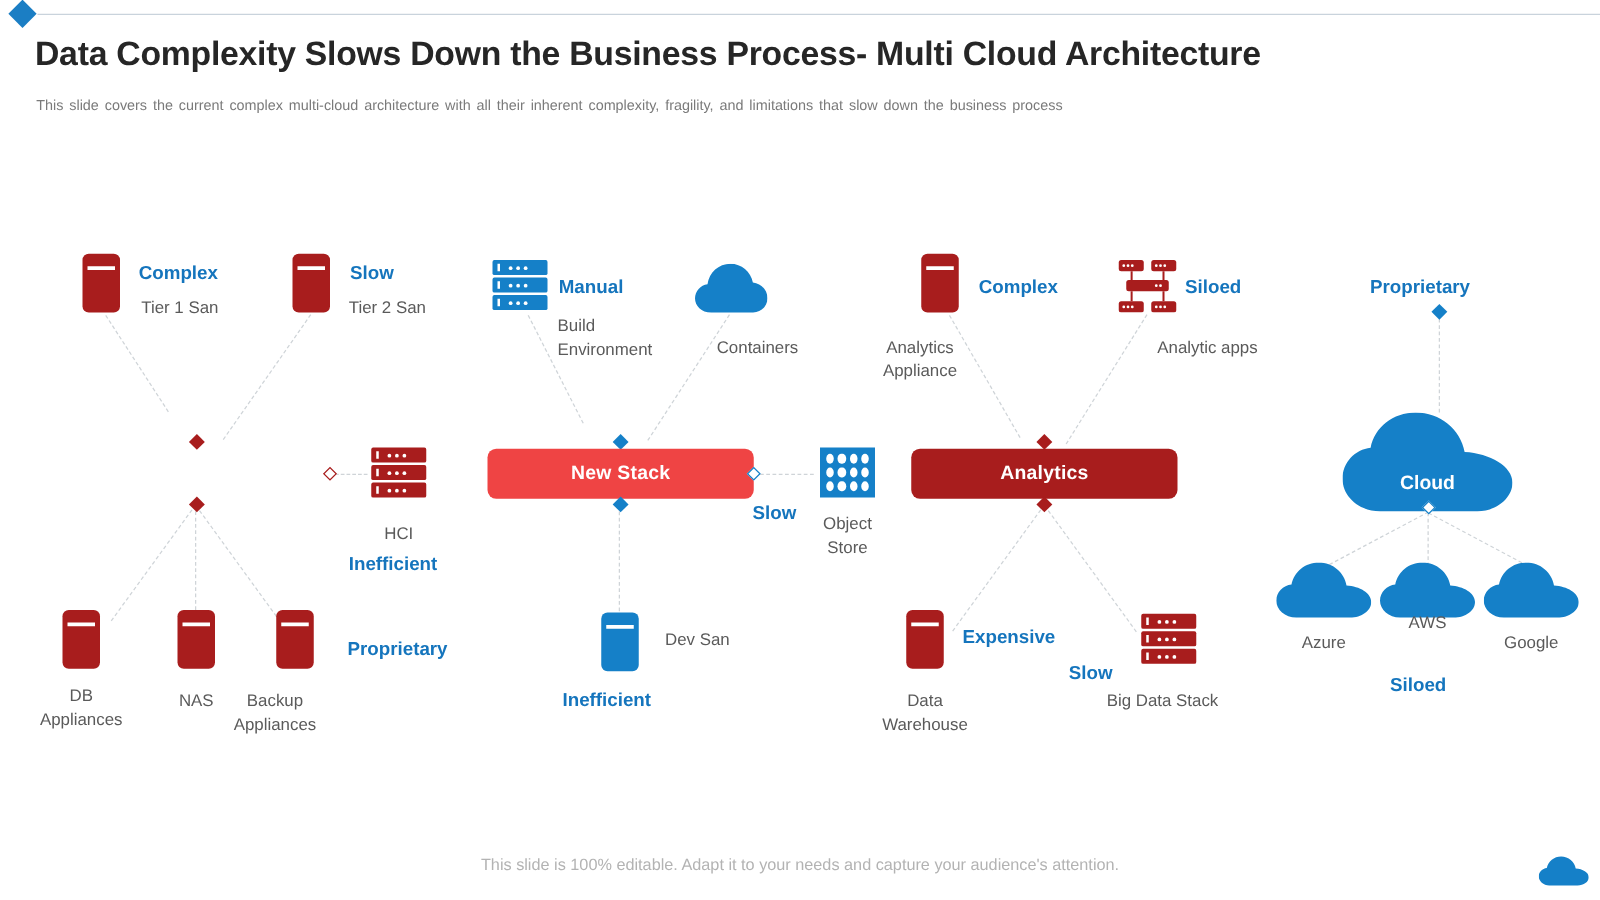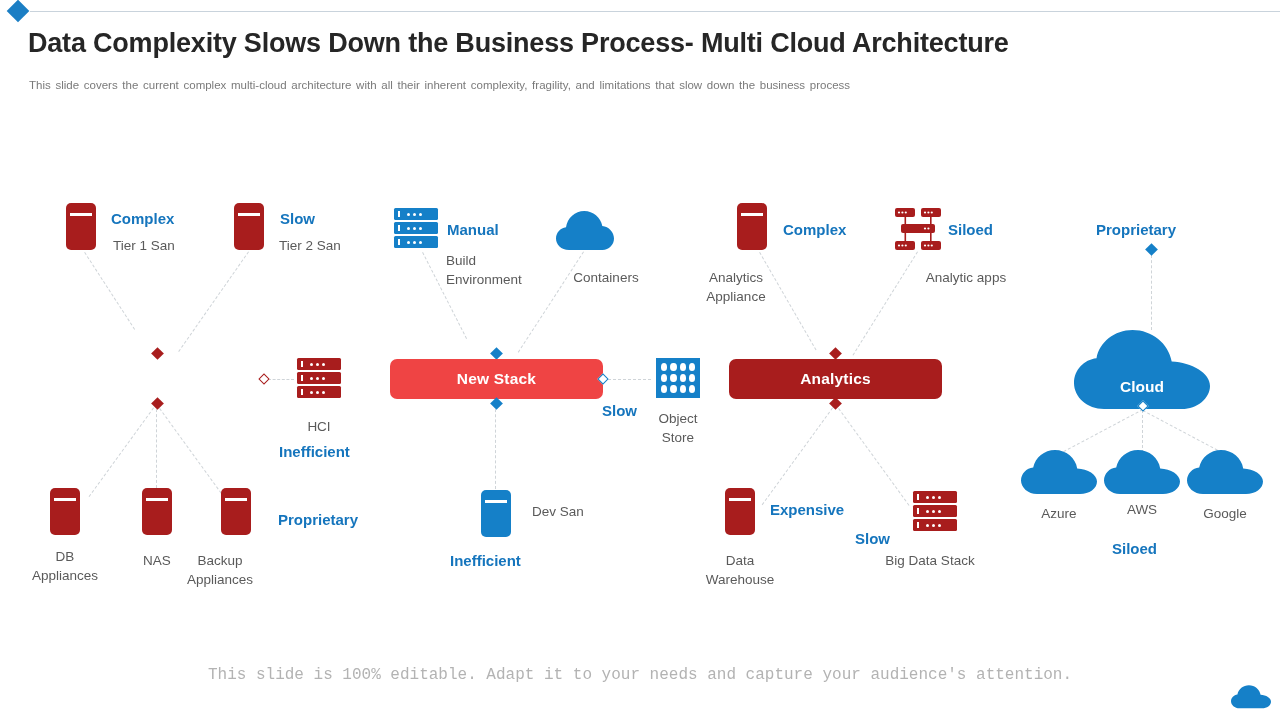--- a/index.html
+++ b/index.html
@@ -93,22 +93,22 @@
 
   
   .cloudsvg { position: absolute; }
   .cloud-label {
     position: absolute; color: #fff; font-size: 15.5px; font-weight: bold;
     text-align: center; width: 100%; top: 48px; left: 0;
   }
 
   
   .footer-note {
-    position: absolute; left: 0; right: 0; top: 666px; text-align: center;
-    font-size: 16px; color: #b3b3b3; font-family: Liberation Mono, monospace;
+    position: absolute; left: 0; right: 0; top: 684px; text-align: center;
+    font-size: 13px; color: #b3b3b3;
   }
 </style>
 </head>
 <body>
 
 <div class="slide">
 
   <div class="top-diamond"></div>
   <div class="top-rule"></div>
   <div class="page-title">Data Complexity Slows Down the Business Process- Multi Cloud Architecture</div>
@@ -340,21 +340,21 @@
   <div class="dia hollow-blue" style="left:1139px; top:402px;"></div>
 
   <svg class="cloudsvg" style="left:1021px; top:450px;" width="76" height="45" viewBox="0 0 76 45">
     <path d="M16 44 C7 44 0 37.5 0 30.5 C0 23.8 5.5 18.3 12.2 17.6 C14.2 7.4 23.3 0 34 0 C45.2 0 54.6 8 56.2 18.4 C66.8 19 76 24.4 76 31.5 C76 38.5 68.3 44 59 44 Z" fill="#1580c8"></path>
   </svg>
   <div class="lbl" style="left:1002px; top:504px; width:114px;">Azure</div>
 
   <svg class="cloudsvg" style="left:1104px; top:450px;" width="76" height="45" viewBox="0 0 76 45">
     <path d="M16 44 C7 44 0 37.5 0 30.5 C0 23.8 5.5 18.3 12.2 17.6 C14.2 7.4 23.3 0 34 0 C45.2 0 54.6 8 56.2 18.4 C66.8 19 76 24.4 76 31.5 C76 38.5 68.3 44 59 44 Z" fill="#1580c8"></path>
   </svg>
-  <div class="lbl" style="left:1085px; top:500px; width:114px;">AWS</div>
+  <div class="lbl" style="left:1085px; top:488px; width:114px;">AWS</div>
 
   <svg class="cloudsvg" style="left:1187px; top:450px;" width="76" height="45" viewBox="0 0 76 45">
     <path d="M16 44 C7 44 0 37.5 0 30.5 C0 23.8 5.5 18.3 12.2 17.6 C14.2 7.4 23.3 0 34 0 C45.2 0 54.6 8 56.2 18.4 C66.8 19 76 24.4 76 31.5 C76 38.5 68.3 44 59 44 Z" fill="#1580c8"></path>
   </svg>
   <div class="lbl" style="left:1168px; top:504px; width:114px;">Google</div>
 
   <div class="tag" style="left:1112px; top:540px;">Siloed</div>
 
   <div class="footer-note">This slide is 100% editable. Adapt it to your needs and capture your audience's attention.</div>
   <svg class="cloudsvg" style="left:1231px; top:684px;" width="40" height="26" viewBox="0 0 76 45">

